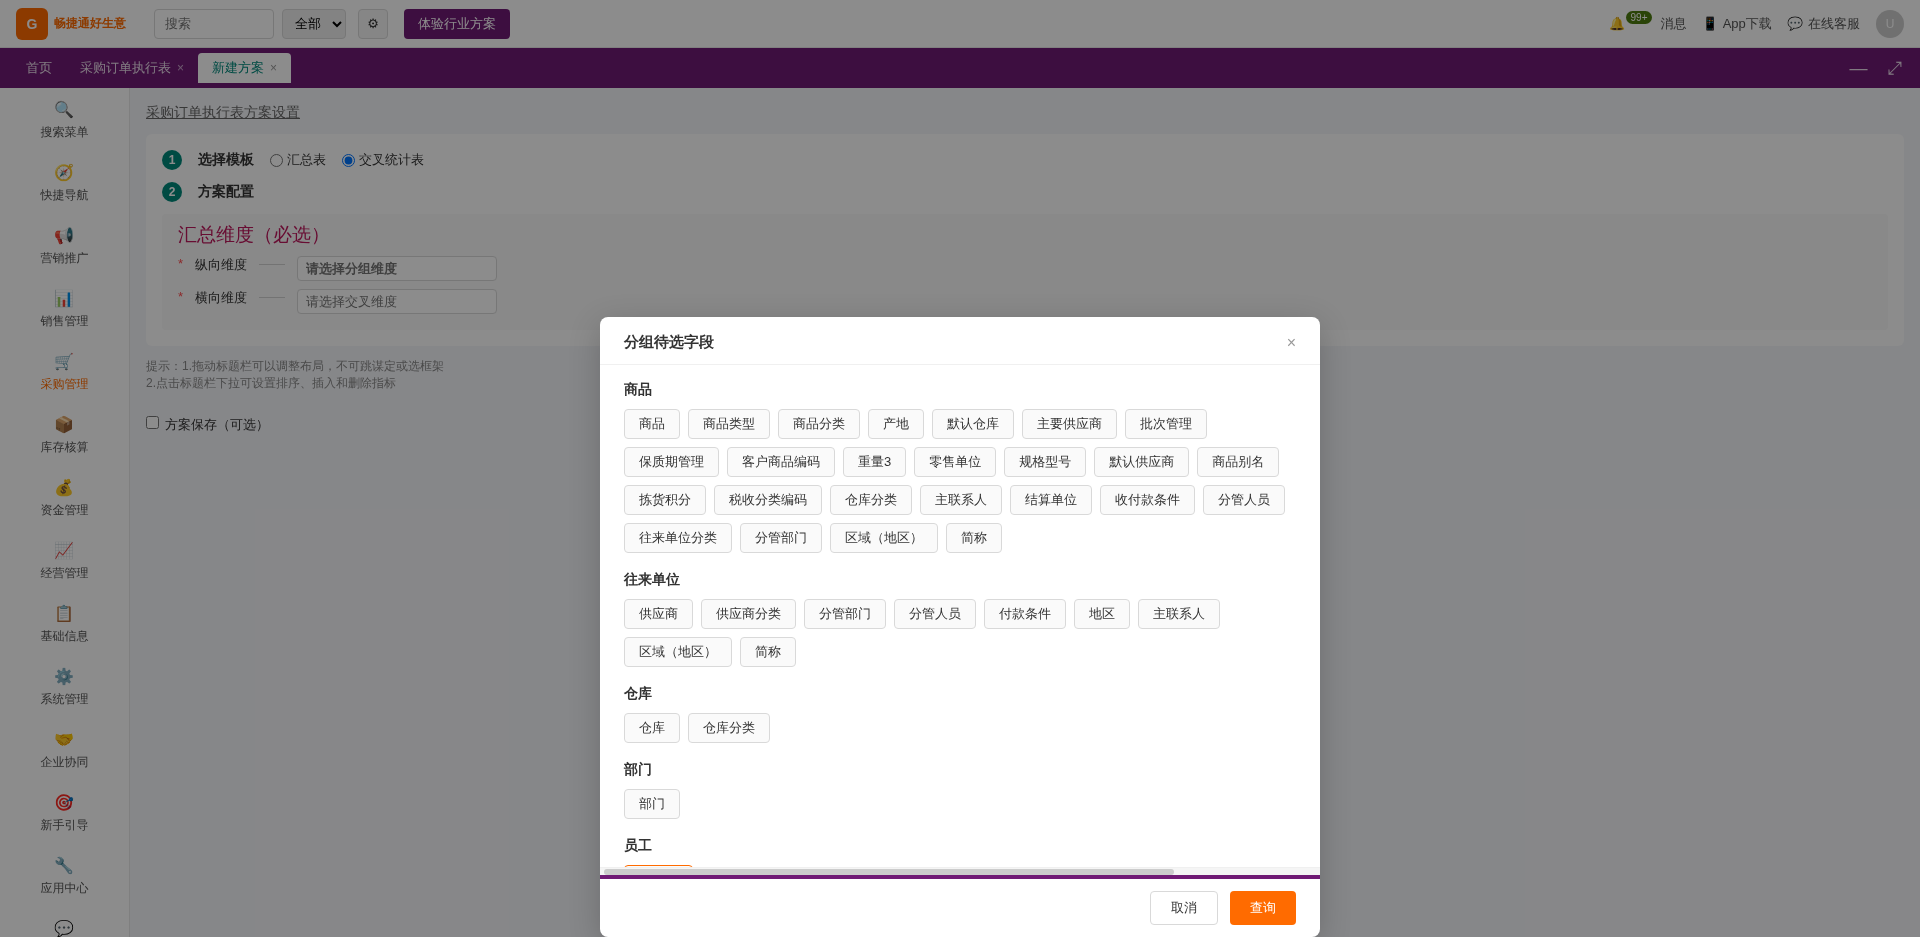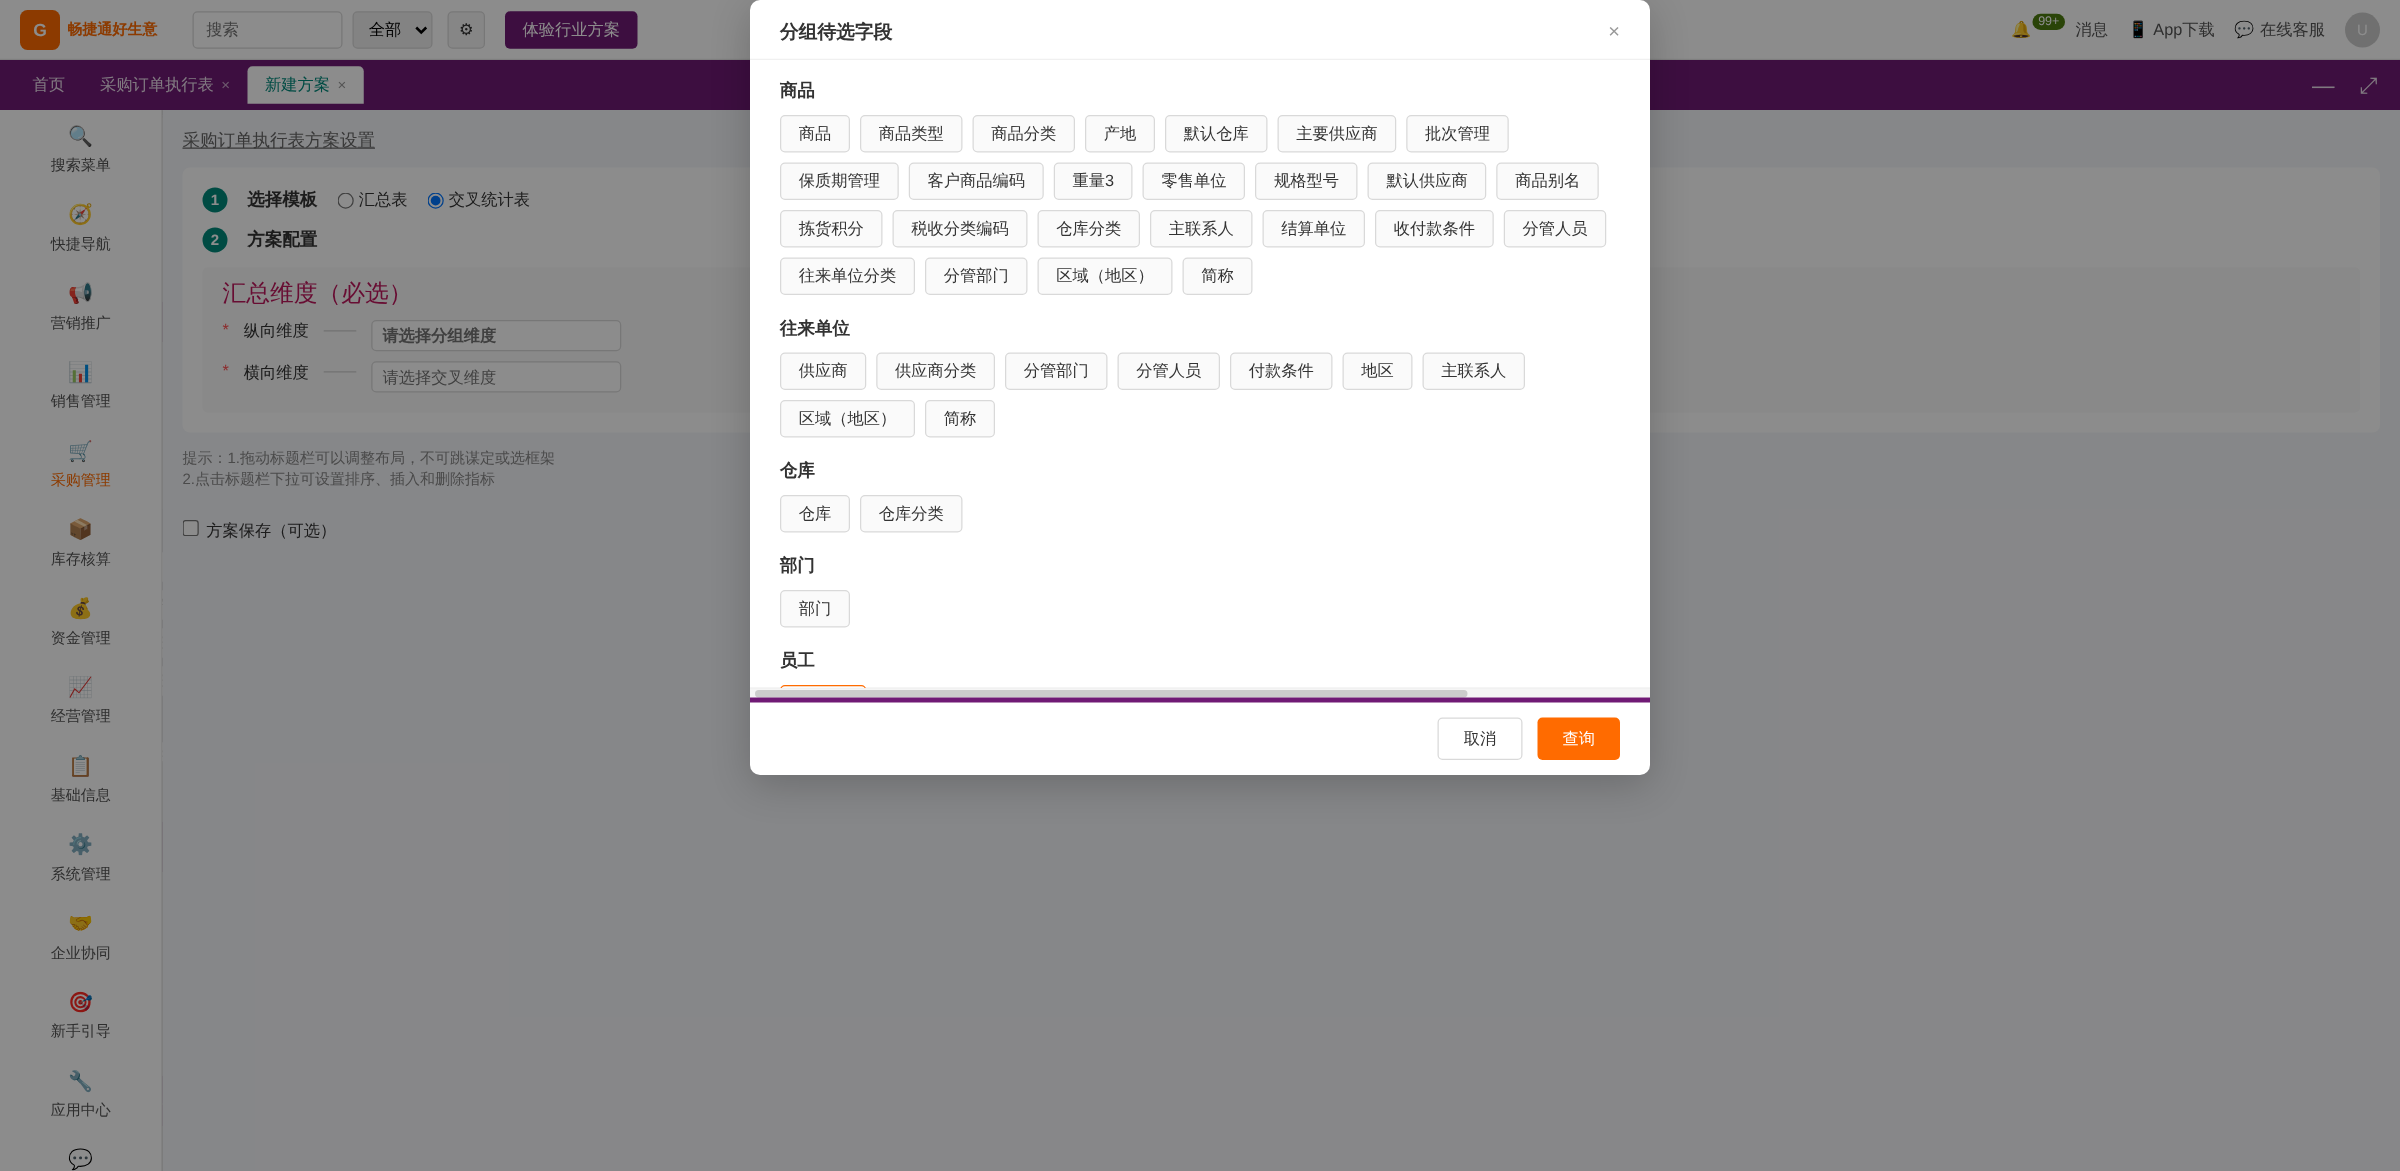--- a/index.html
+++ b/index.html
@@ -176,21 +176,21 @@
       text-decoration: underline;
     }
 
     
     .modal-backdrop {
       position: fixed;
       inset: 0;
       background: rgba(0,0,0,0.45);
       z-index: 200;
       display: flex;
-      align-items: flex-start;
+      align-items: flex-end;
       justify-content: center;
     }
 
     
     .modal {
       background: #fff;
       border-radius: 8px;
       width: 720px;
       max-height: 620px;
       display: flex;

